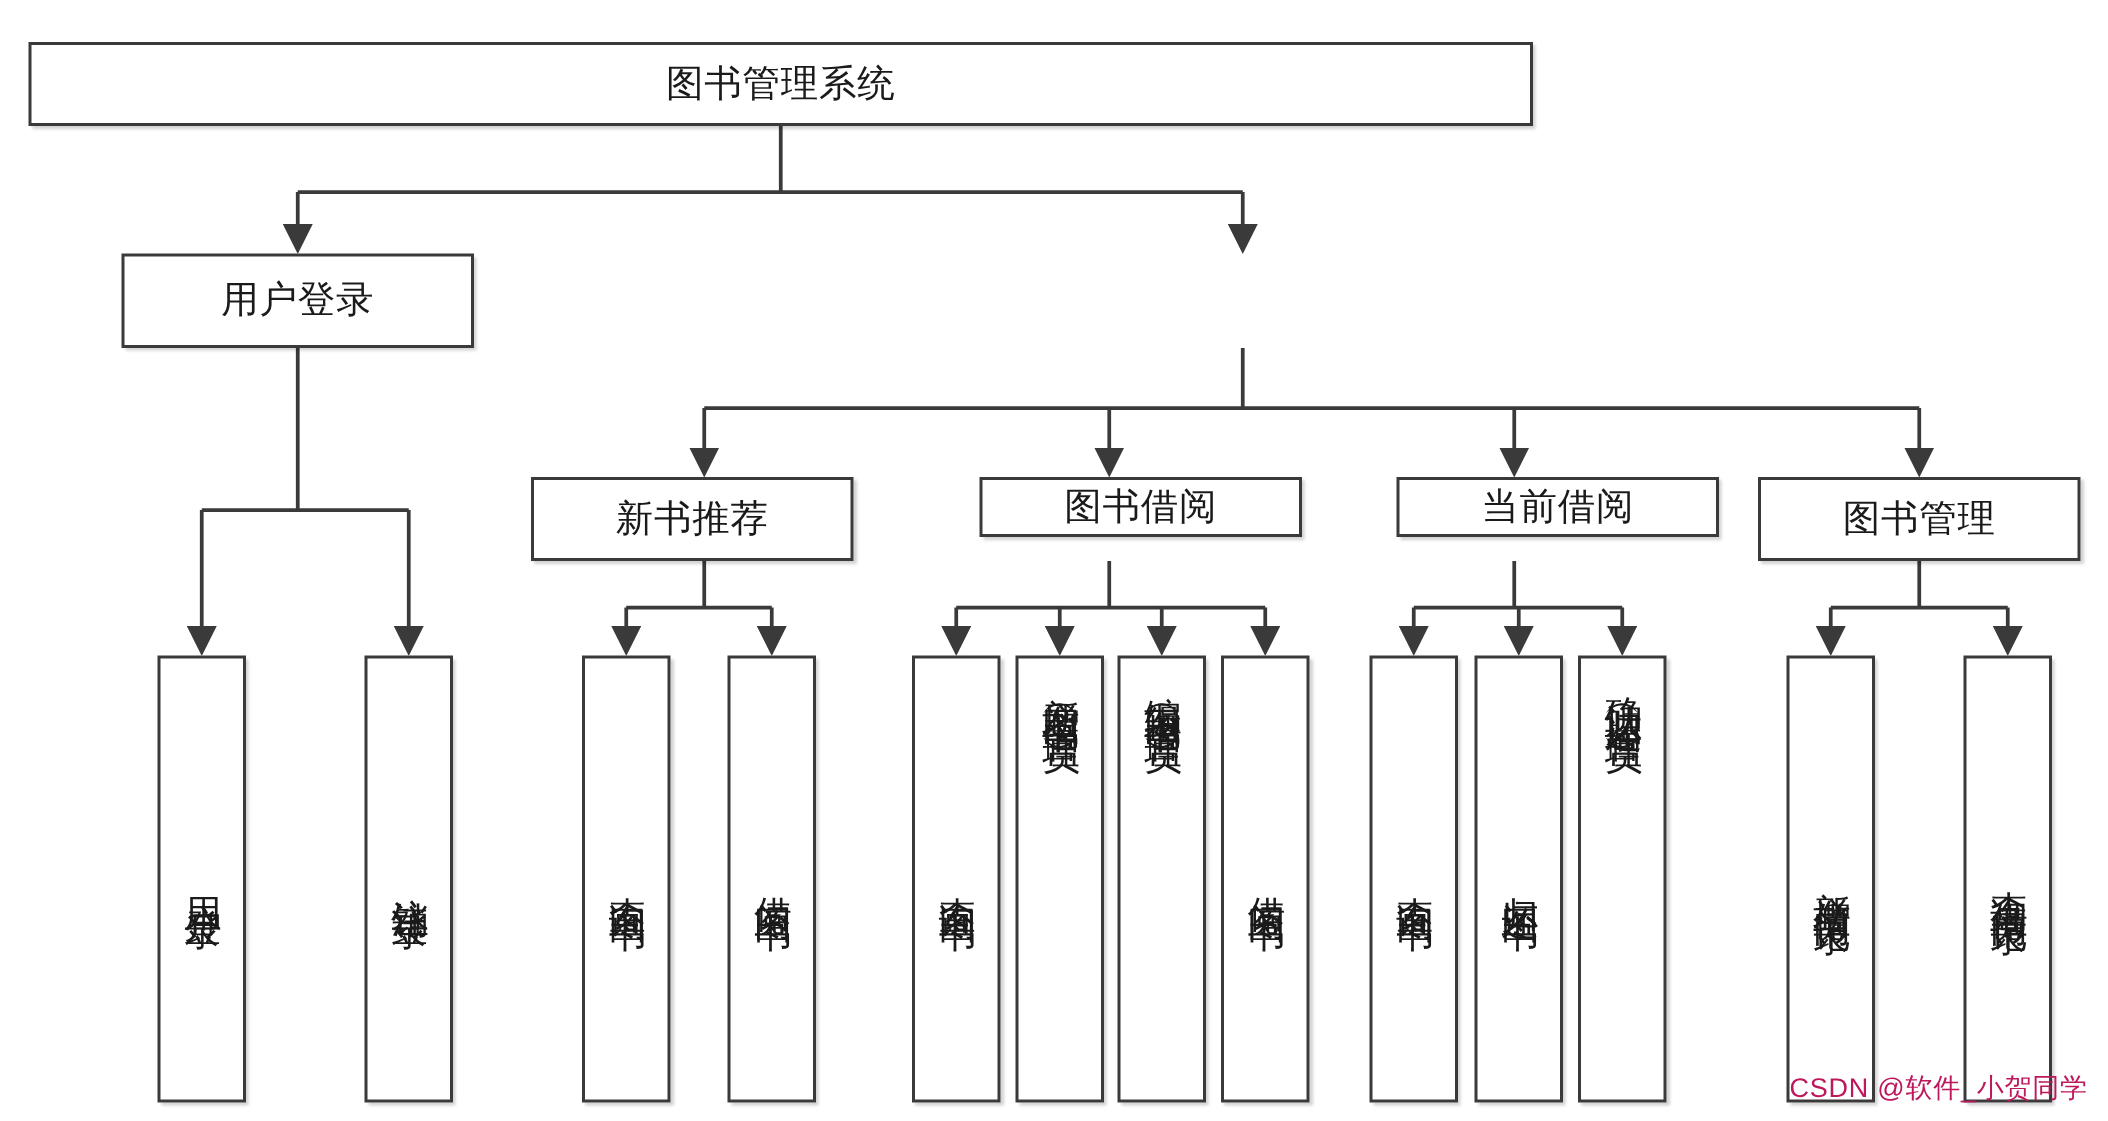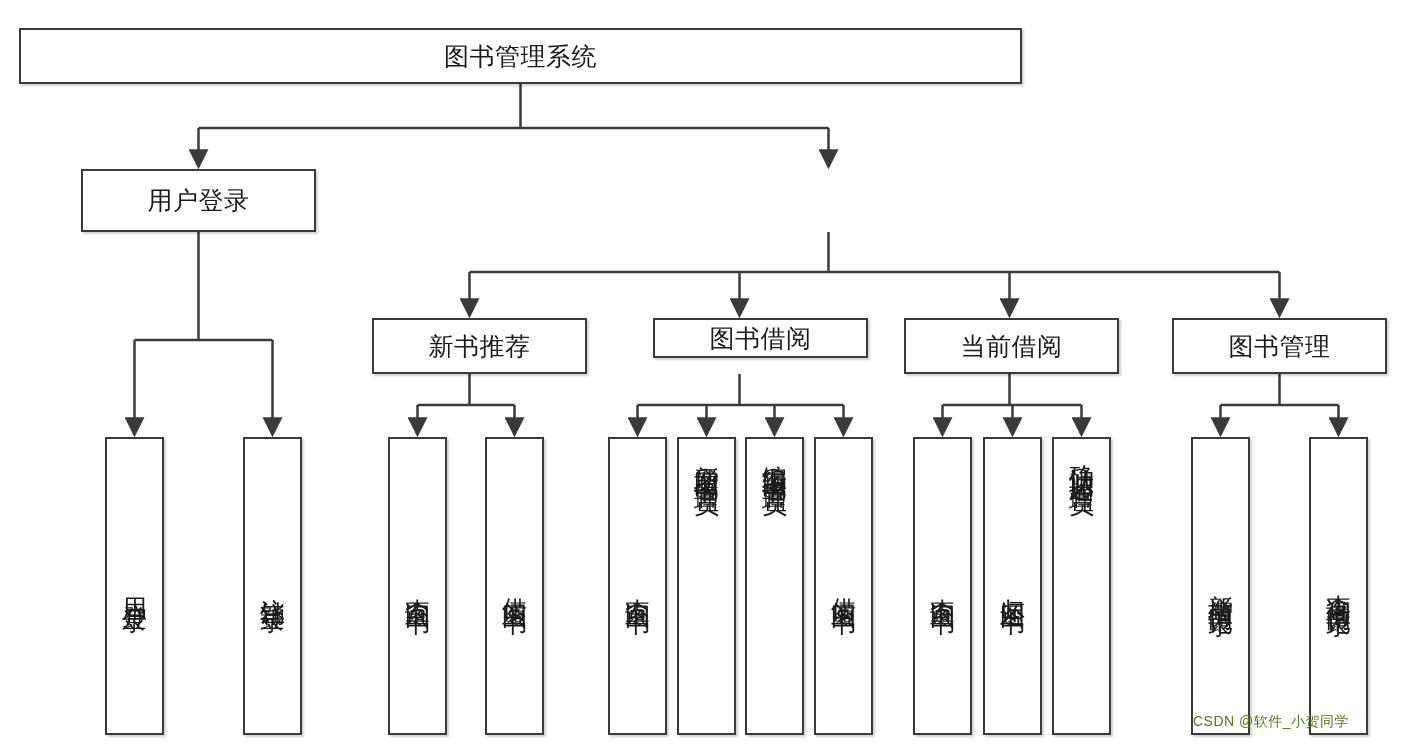--- a/index.html
+++ b/index.html
@@ -58,22 +58,22 @@
     text-orientation: upright;
     letter-spacing: 4px;
     white-space: nowrap;
   }
   .node.vertical.center-v {
     align-items: center;
     padding-top: 0;
   }
   .watermark {
     position: absolute;
-    font-size: 14px;
-    color: #4d7c0f;
+    font-size: 18px;
+    color: #be185d;
     white-space: nowrap;
     letter-spacing: 0.5px;
   }
 </style>
 </head>
 <body>
 
 <div id="canvas">
 
   <svg class="edges" viewBox="0 0 1405 747" xmlns="http://www.w3.org/2000/svg">
@@ -120,27 +120,27 @@
   </svg>
 
   <div class="node root horizontal" id="n-root" style="left: 19px; top: 12px; width: 1003px; height: 56px; margin-top: 16px;">
     <span class="node-label">图书管理系统</span>
   </div>
 
   <div class="node horizontal" id="n-user-login" style="left: 81px; top: 169px; width: 235px; height: 63px;">
     <span class="node-label">用户登录</span>
   </div>
 
-  <div class="node horizontal" id="n-new-book-rec" style="left: 372px; top: 318px; width: 215px; height: 56px;">
+  <div class="node horizontal" id="n-new-book-rec" style="left: 354px; top: 318px; width: 215px; height: 56px;">
     <span class="node-label">新书推荐</span>
   </div>
   <div class="node horizontal" id="n-book-borrow" style="left: 632px; top: 318px; width: 215px; height: 40px; margin-left: 21px;">
     <span class="node-label">图书借阅</span>
   </div>
-  <div class="node horizontal" id="n-current-borrow" style="left: 904px; top: 318px; width: 215px; height: 56px;">
+  <div class="node horizontal" id="n-current-borrow" style="left: 931px; top: 318px; width: 215px; height: 40px;">
     <span class="node-label">当前借阅</span>
   </div>
   <div class="node horizontal" id="n-borrow-record" style="left: 1172px; top: 318px; width: 215px; height: 56px;">
     <span class="node-label">图书管理</span>
   </div>
 
   <div class="node vertical center-v" id="n-leaf-user-login" style="left: 105px; top: 437px; width: 59px; height: 298px;">
     <span class="node-label">用户登录</span>
   </div>
   <div class="node vertical center-v" id="n-leaf-logout" style="left: 243px; top: 437px; width: 59px; height: 298px;">

